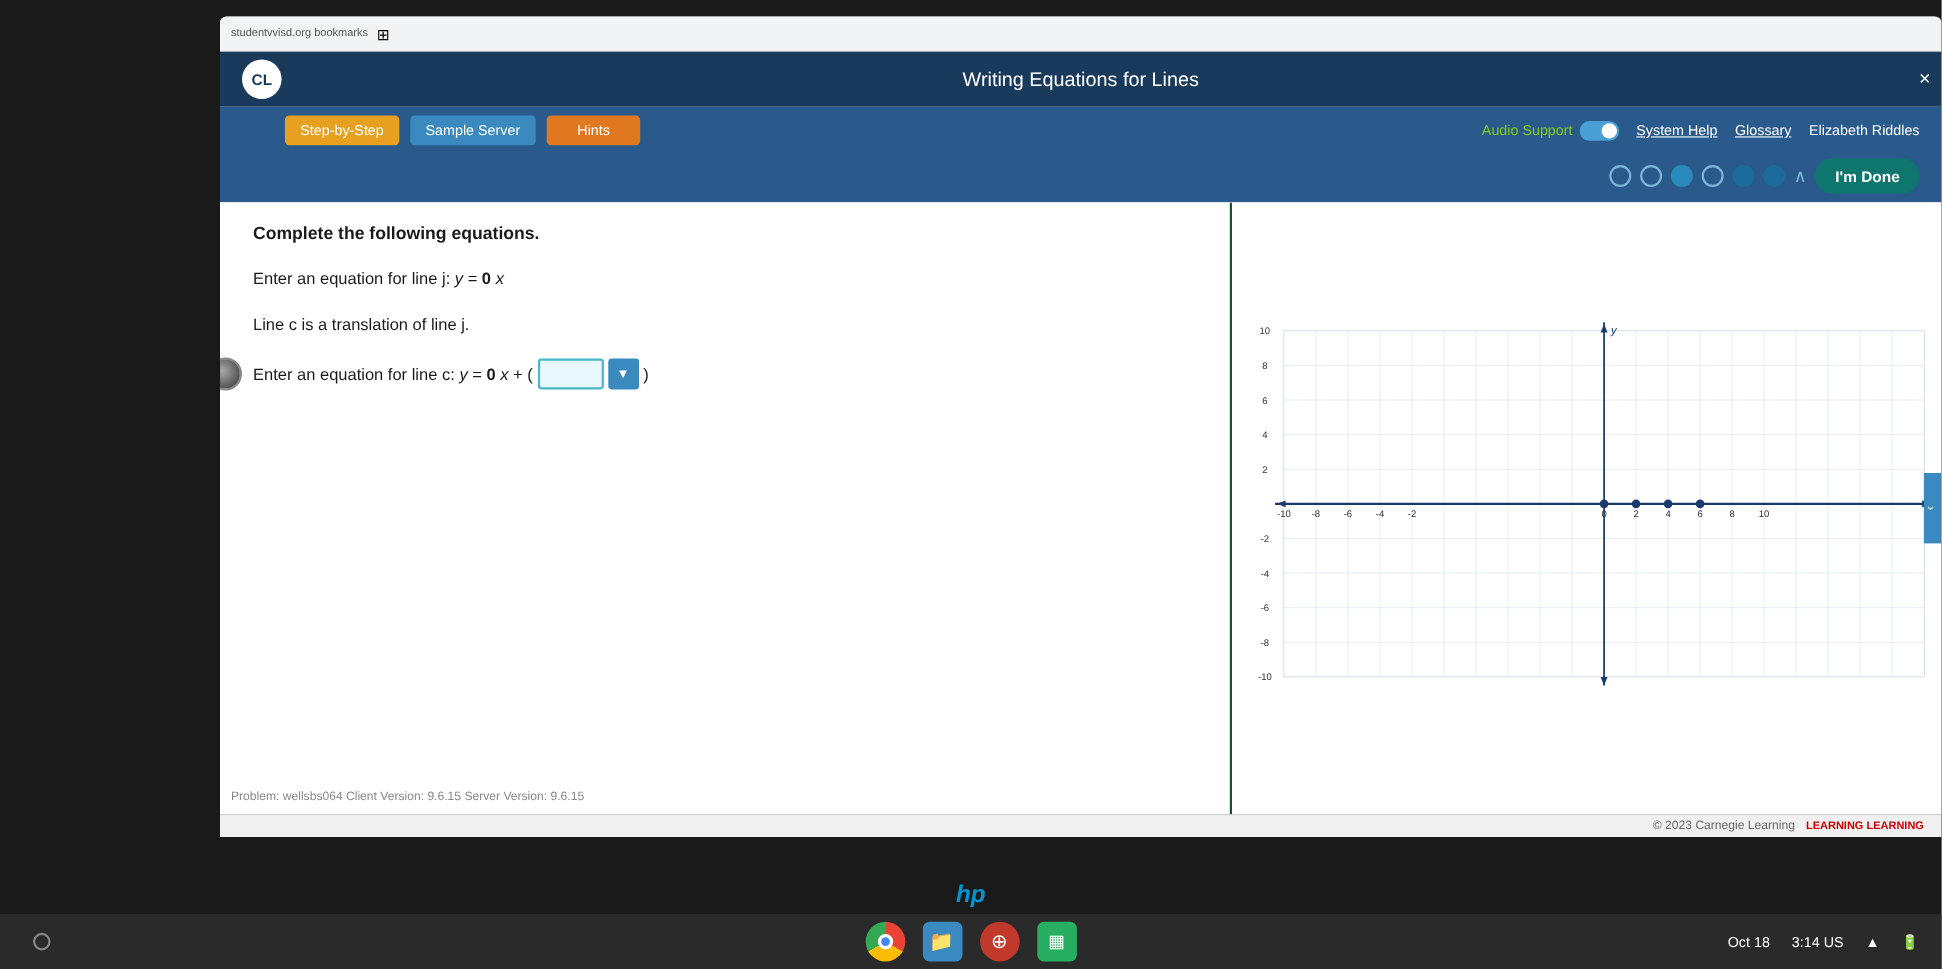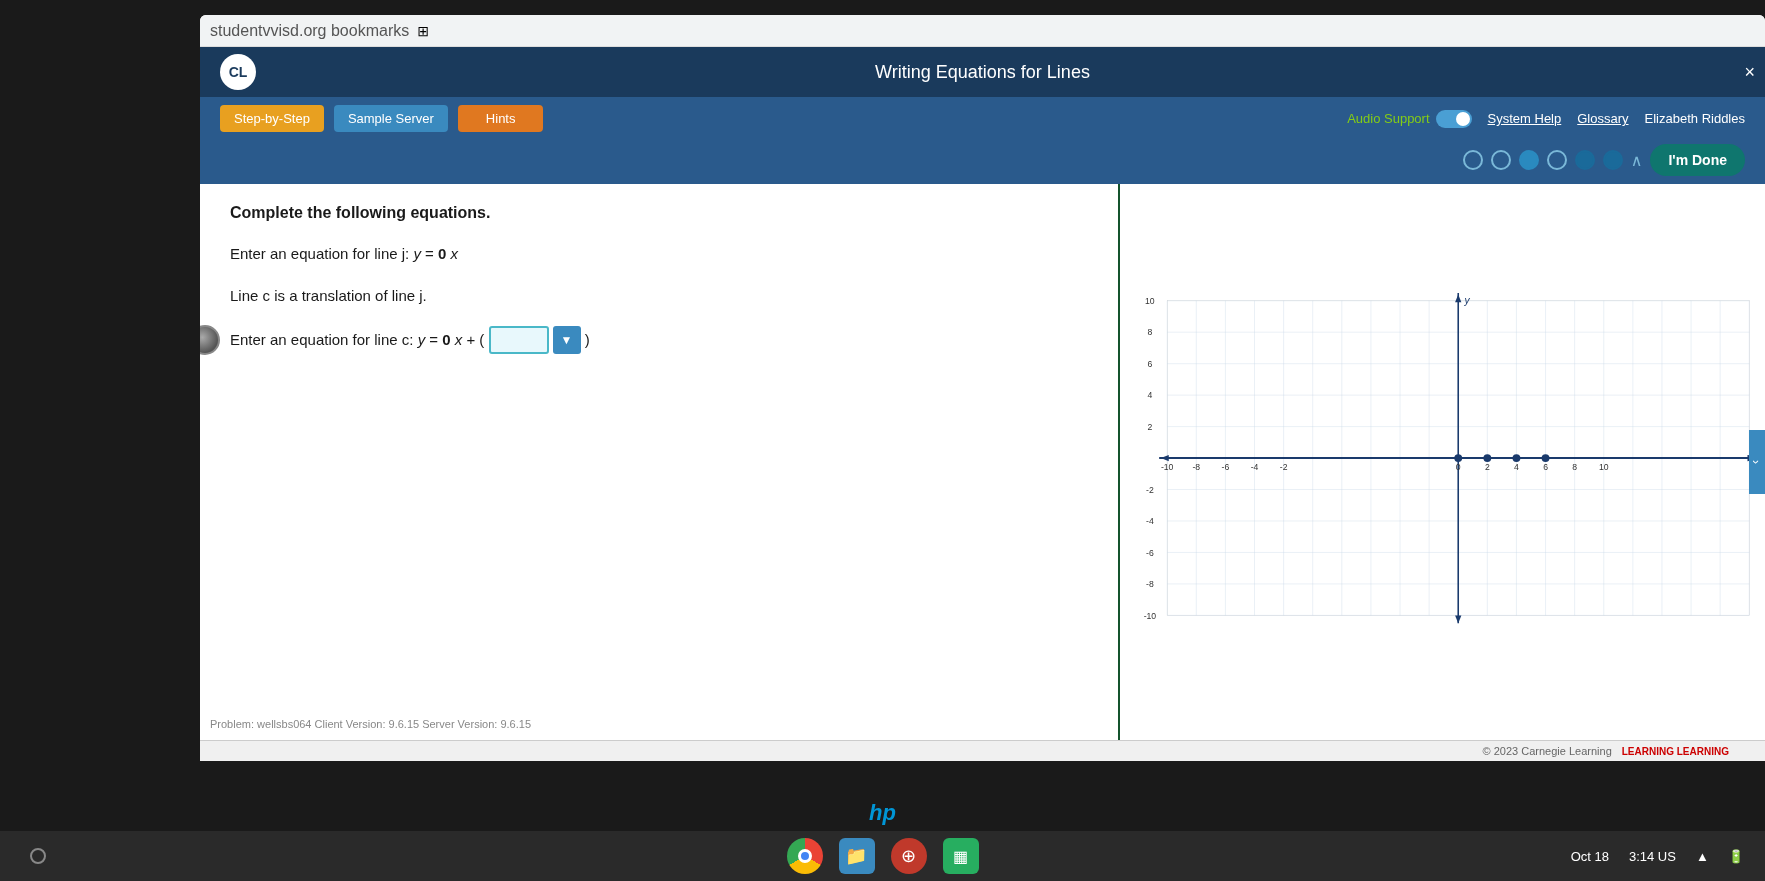--- a/index.html
+++ b/index.html
@@ -92,20 +92,21 @@
       padding: 8px 20px;
       display: flex;
       align-items: center;
       justify-content: space-between;
     }
 
     .controls-left {
       display: flex;
       gap: 10px;
       align-items: center;
+      margin-left: 39px;
     }
 
     .controls-right {
       display: flex;
       align-items: center;
       gap: 16px;
     }
 
     .btn-step {
       background: #e8a020;
@@ -354,21 +355,21 @@
       right: 20px;
       color: #fff;
       font-size: 13px;
       display: flex;
       gap: 20px;
       align-items: center;
     }
 
     .copyright-bar {
       background: #f0f0f0;
-      padding: 4px 36px;
+      padding: 4px 16px;
       display: flex;
       justify-content: flex-end;
       align-items: center;
       gap: 10px;
       font-size: 11px;
       color: #666;
       border-top: 1px solid #ccc;
     }
 
     .carnegie-logo {
@@ -392,21 +393,21 @@
     }
   </style>
 </head>
 <body>
 
 <div class="laptop-body"></div>
 
 <div class="browser-window">
 
   <div class="browser-topbar">
-    <span style="font-size:16px;color:#555;">studentvvisd.org bookmarks</span>
+    <span style="font-size:10px;color:#555;">studentvvisd.org bookmarks</span>
     <span style="font-size:14px;">⊞</span>
   </div>
 
   <div class="app-header">
     <div class="cl-logo">
       <span>CL</span>
     </div>
     <div class="app-title">Writing Equations for Lines</div>
     <div class="close-btn">×</div>
   </div>

